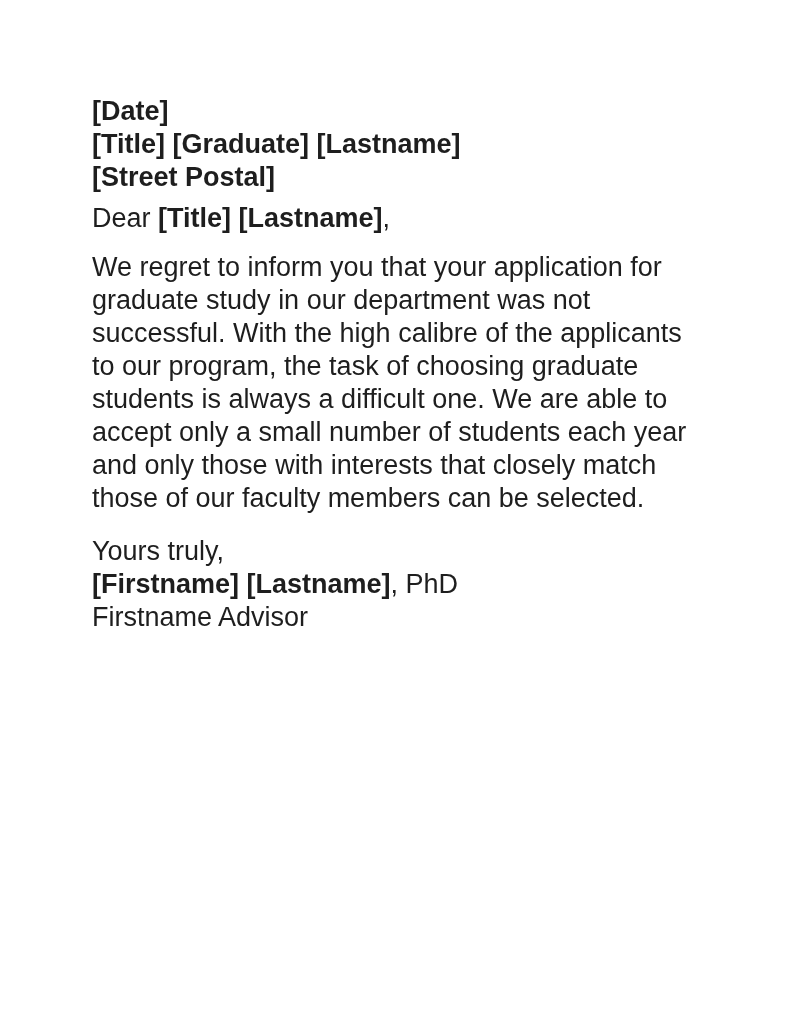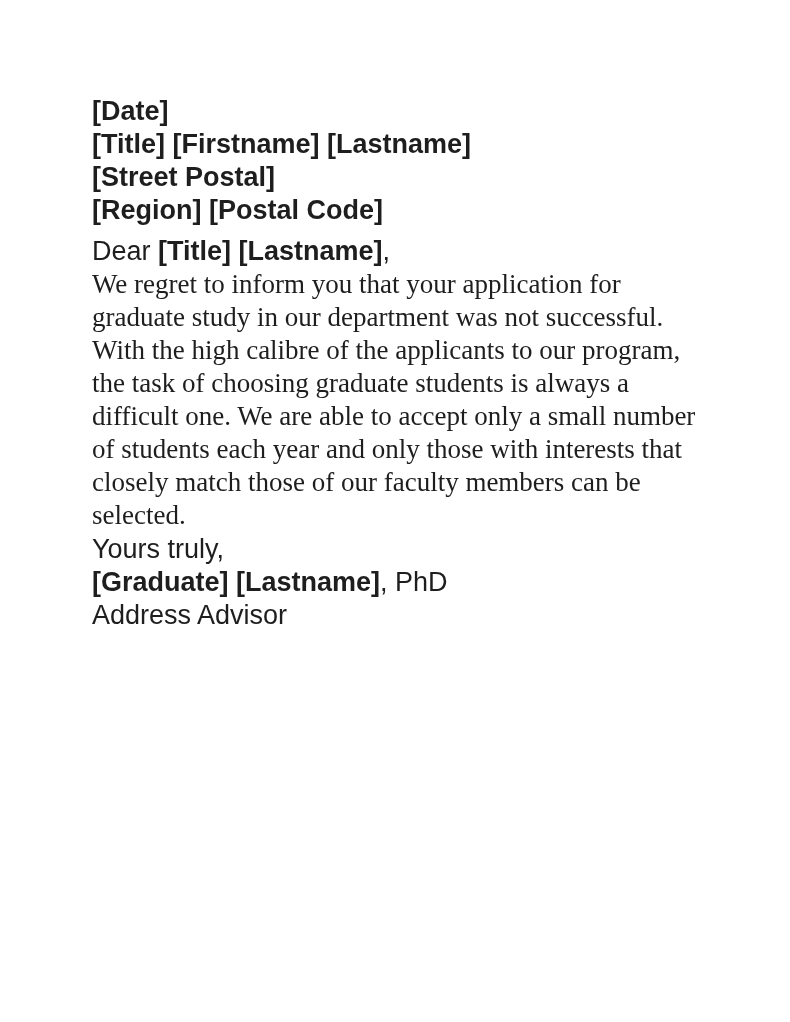--- a/index.html
+++ b/index.html
@@ -23,43 +23,42 @@
   .address-block div {
     font-weight: bold;
   }
   .salutation {
     margin-top: 8px;
   }
   .salutation b, .signature b {
     font-weight: bold;
   }
   .para {
+    margin-top: 16px;
     max-width: 612px;
-    font-family: Liberation Serif, serif;
   }
   .closing {
-    margin-top: 1px;
+    margin-top: 20px;
   }
 </style>
 </head>
 <body>
 
 <div class="page">
 
   <div class="address-block">
     <div>[Date]</div>
-    <div>[Title] [Firstname] [Lastname]</div>
+    <div>[Title] [Graduate] [Lastname]</div>
     <div>[Street Postal]</div>
-    <div>[Region] [Postal Code]</div>
   </div>
 
   <div class="salutation"><span>Dear </span><b>[Title] [Lastname]</b><span>,</span></div>
 
   <div class="para">We regret to inform you that your application for graduate study in our department was not successful. With the high calibre of the applicants to our program, the task of choosing graduate students is always a difficult one. We are able to accept only a small number of students each year and only those with interests that closely match those of our faculty members can be selected.</div>
 
 
   <div class="closing">
     <div>Yours truly,</div>
-    <div class="signature"><b>[Graduate] [Lastname]</b><span>, PhD</span></div>
-    <div>Address Advisor</div>
+    <div class="signature"><b>[Firstname] [Lastname]</b><span>, PhD</span></div>
+    <div>Firstname Advisor</div>
   </div>
 
 </div>
 
 </body></html>

